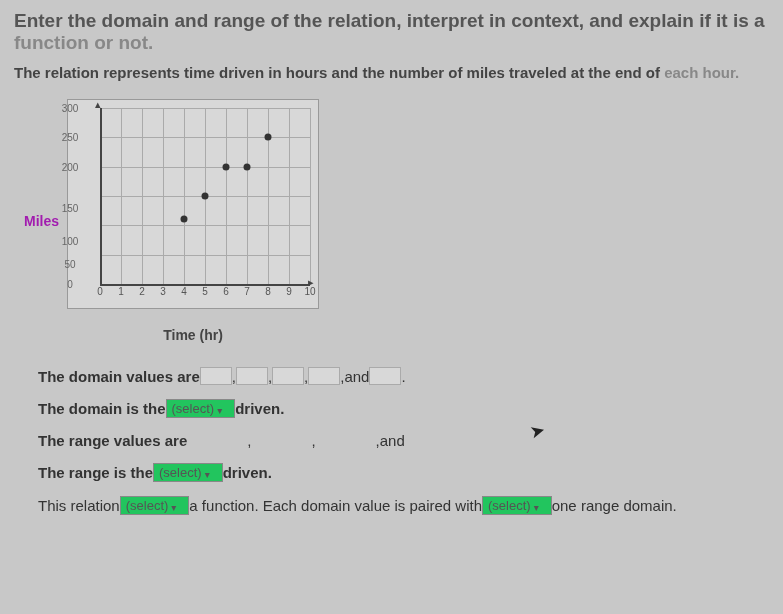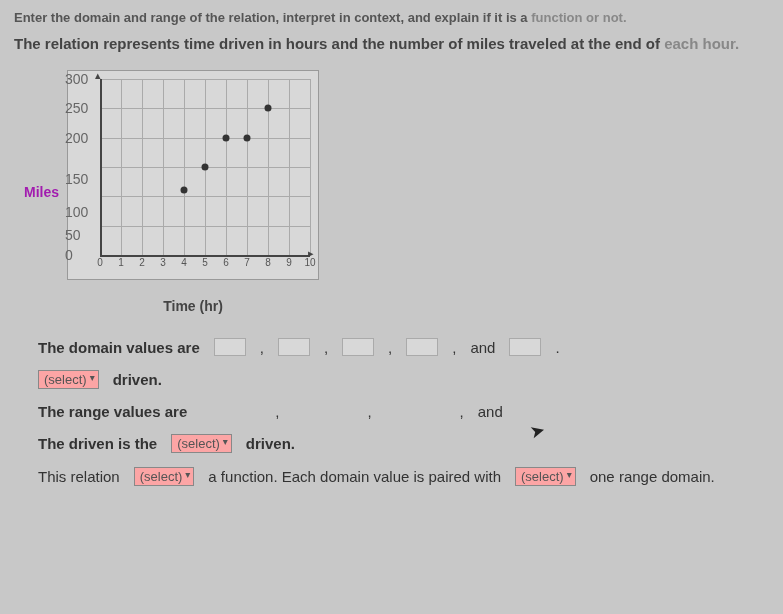--- a/index.html
+++ b/index.html
@@ -7,21 +7,21 @@
       width: 783px;
       height: 614px;
       background: #c8c8c8;
       font-family: Arial, sans-serif;
       color: #333;
       padding: 10px 14px;
       position: relative;
     }
     .instruction1 {
       font-weight: bold;
-      font-size: 13px;
+      font-size: 19px;
       color: #555;
       margin-bottom: 10px;
     }
     .instruction1 .faded { color: #888; }
     .instruction2 {
       font-weight: bold;
       font-size: 15px;
       color: #444;
       margin-bottom: 18px;
     }
@@ -48,27 +48,27 @@
       position: relative;
       width: 240px;
       height: 200px;
     }
     .axis-line {
       position: absolute;
       background: #444;
     }
     .tick-label-y {
       position: absolute;
-      font-size: 14px;
+      font-size: 10px;
       color: #666;
       right: 100%;
-      margin-right: 11px;
+      margin-right: 18px;
       transform: translateY(-50%);
       width: 24px;
-      text-align: left;
+      text-align: center;
     }
     .tick-label-x {
       position: absolute;
       font-size: 10px;
       color: #555;
       top: 100%;
       margin-top: 2px;
       transform: translateX(-50%);
       text-align: center;
     }
@@ -86,36 +86,36 @@
       background: #333;
       border-radius: 50%;
       transform: translate(-50%, -50%);
     }
     .arrowhead {
       position: absolute;
       font-size: 11px;
       color: #444;
     }
     .fill-section { margin-left: 24px; font-size: 15px; color: #333; }
-    .line { margin-bottom: 14px; display: flex; align-items: center; flex-wrap: wrap; gap: 14px; }
+    .line { margin-bottom: 14px; display: flex; align-items: center; flex-wrap: wrap; gap: 0; }
     .line b { font-weight: bold; }
     .blank {
       display: inline-block;
       min-width: 32px;
       height: 18px;
       background: #d8d8d8;
       border: 1px solid #aaa;
       vertical-align: middle;
     }
     .select-widget {
       display: inline-flex;
-      align-items: flex-start;
-      background: #fca5a5;
+      align-items: flex-end;
+      background: #22c55e;
       border: 1px solid #888;
-      padding: 1px 3px 1px 5px;
+      padding: 1px 12px 1px 5px;
       font-size: 13px;
       color: #555;
       cursor: pointer;
     }
     .select-widget .chev { font-size: 10px; margin-left: 3px; }
     .cursor {
       position: absolute;
       left: 530px;
       top: 420px;
       font-size: 18px;
@@ -219,40 +219,41 @@
     <span class="blank"></span>
     <span>,</span>
     <span class="blank"></span>
     <span>,</span>
     <span>and</span>
     <span class="blank"></span>
     <span>.</span>
   </div>
 
   <div class="line">
+    <b>The domain is the</b>
     <span class="select-widget">
       <span>(select)</span>
       <span class="chev">▾</span>
     </span>
     <b>driven.</b>
   </div>
 
   <div class="line">
     <b>The range values are</b>
     <span style="min-width:60px"></span>
     <span>,</span>
     <span style="min-width:60px"></span>
     <span>,</span>
     <span style="min-width:60px"></span>
     <span>,</span>
     <span>and</span>
   </div>
 
   <div class="line">
-    <b>The driven is the</b>
+    <b>The range is the</b>
     <span class="select-widget">
       <span>(select)</span>
       <span class="chev">▾</span>
     </span>
     <b>driven.</b>
   </div>
 
   <div class="line">
     <span>This relation</span>
     <span class="select-widget">

